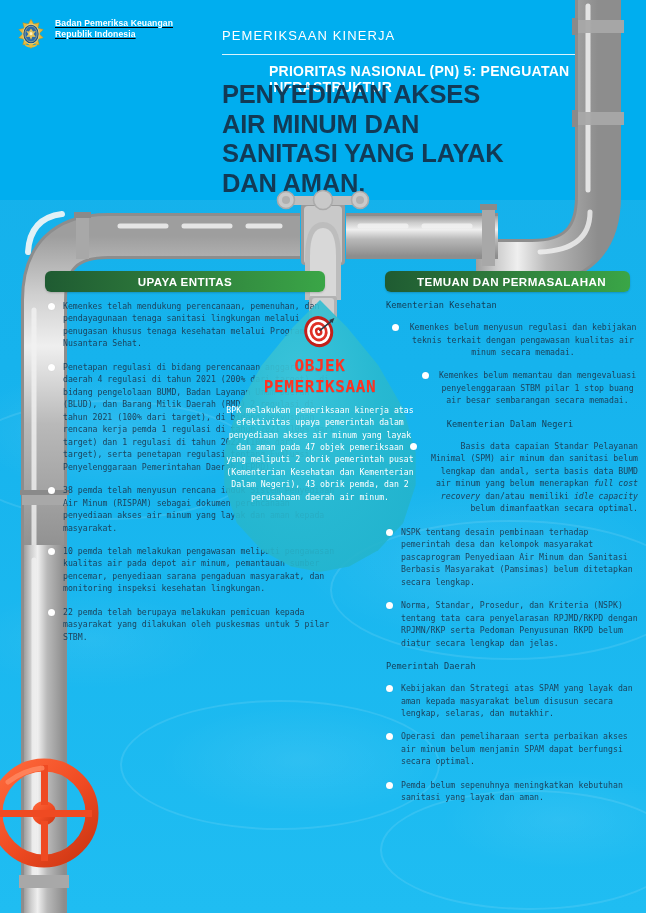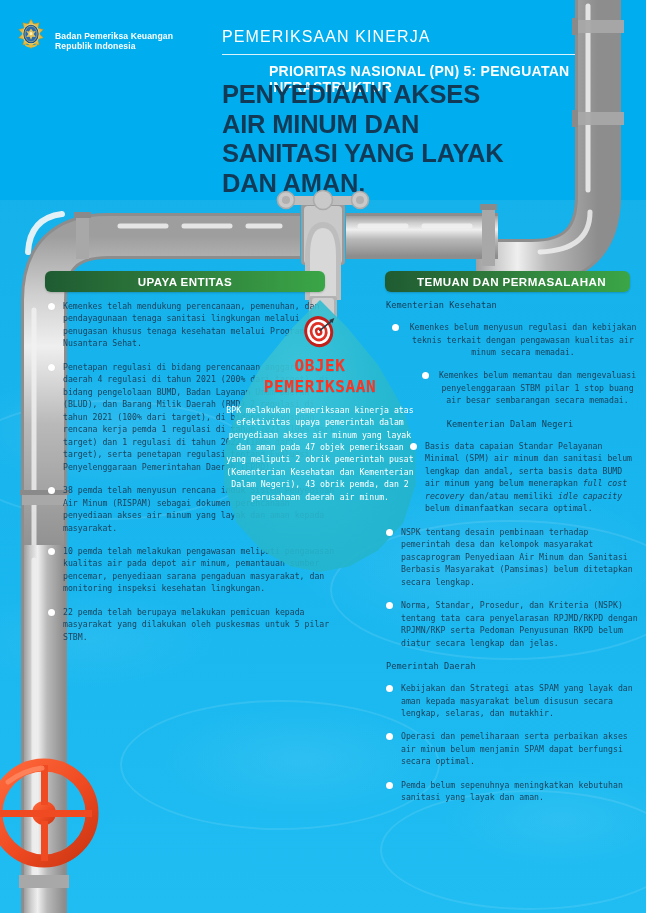--- a/index.html
+++ b/index.html
@@ -44,38 +44,39 @@
   .header {
     position: absolute;
     left: 0; top: 0;
     width: 646px; height: 200px;
     background: #00AEEF;
   }
   .bpk-logo-wrap {
     position: absolute;
     left: 14px; top: 18px;
     display: flex;
-    align-items: flex-end;
+    align-items: flex-start;
     gap: 7px;
+    text-decoration: underline;
   }
   .bpk-emblem { width: 34px; height: 34px; display: block; }
   .bpk-name {
     color: #ffffff;
     font-size: 8.6px;
     font-weight: bold;
     line-height: 1.25;
     letter-spacing: 0.1px;
     white-space: pre-line;
   }
 
   .hdr-kinerja {
     position: absolute;
     left: 222px; top: 28px;
     color: #ffffff;
-    font-size: 16px;
+    font-size: 13px;
     letter-spacing: 1.1px;
     font-weight: 400;
   }
   .hdr-rule {
     position: absolute;
     left: 222px; top: 54px;
     width: 371px; height: 1px;
     background: rgba(255,255,255,0.85);
   }
   .hdr-pn {
@@ -153,21 +154,21 @@
     font-size: 8.6px;
     color: #143b54;
     letter-spacing: 0.1px;
   }
   .sub-head.centered { text-align: center; padding-left: 0; }
 
   
   .col.right .bullet-item.wrap-a  { padding-left: 26px; text-align: center; }
   .col.right .bullet-item.wrap-a::before { left: 10px; }
   .col.right .bullet-item.indent-a { margin-left: 36px; text-align: center; }
-  .col.right .bullet-item.indent-b { margin-left: 24px; text-align: left; }
+  .col.right .bullet-item.indent-b { margin-left: 24px; text-align: right; }
 
   .it { font-style: italic; }
 
   
   .droplet {
     position: absolute;
     left: 216px; top: 300px;
     width: 208px; height: 272px;
     pointer-events: none;
   }

